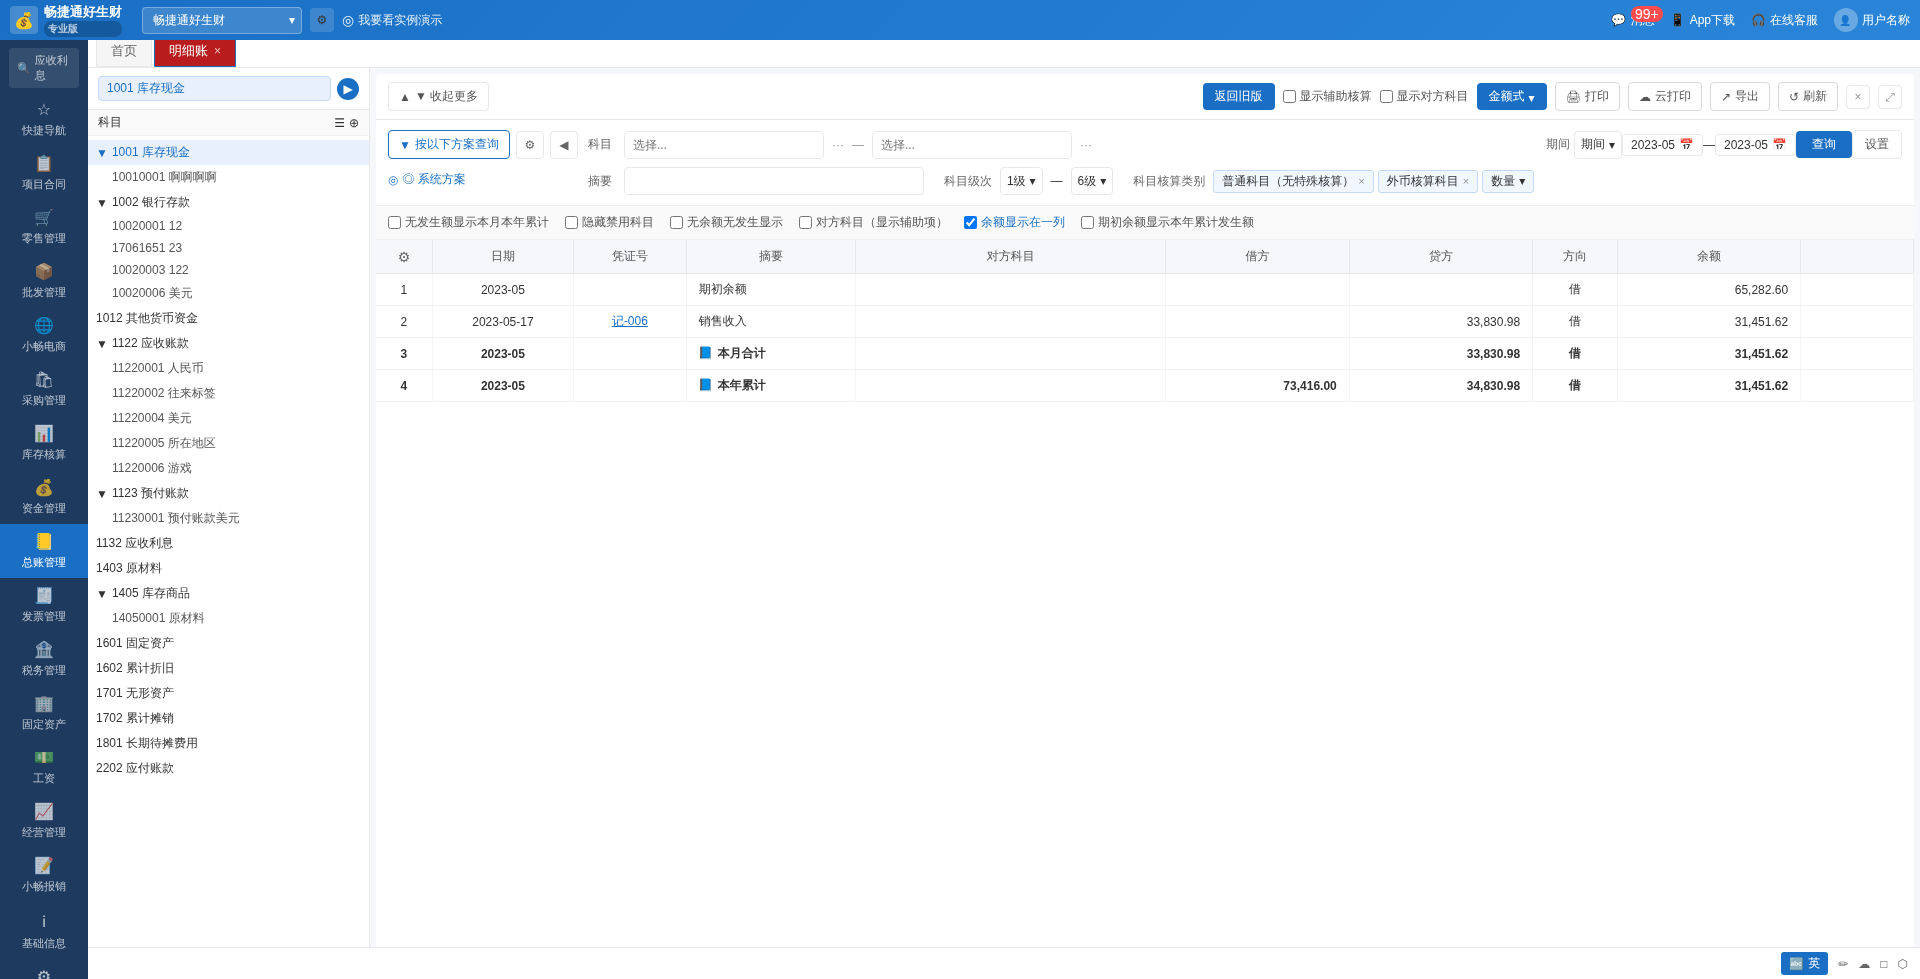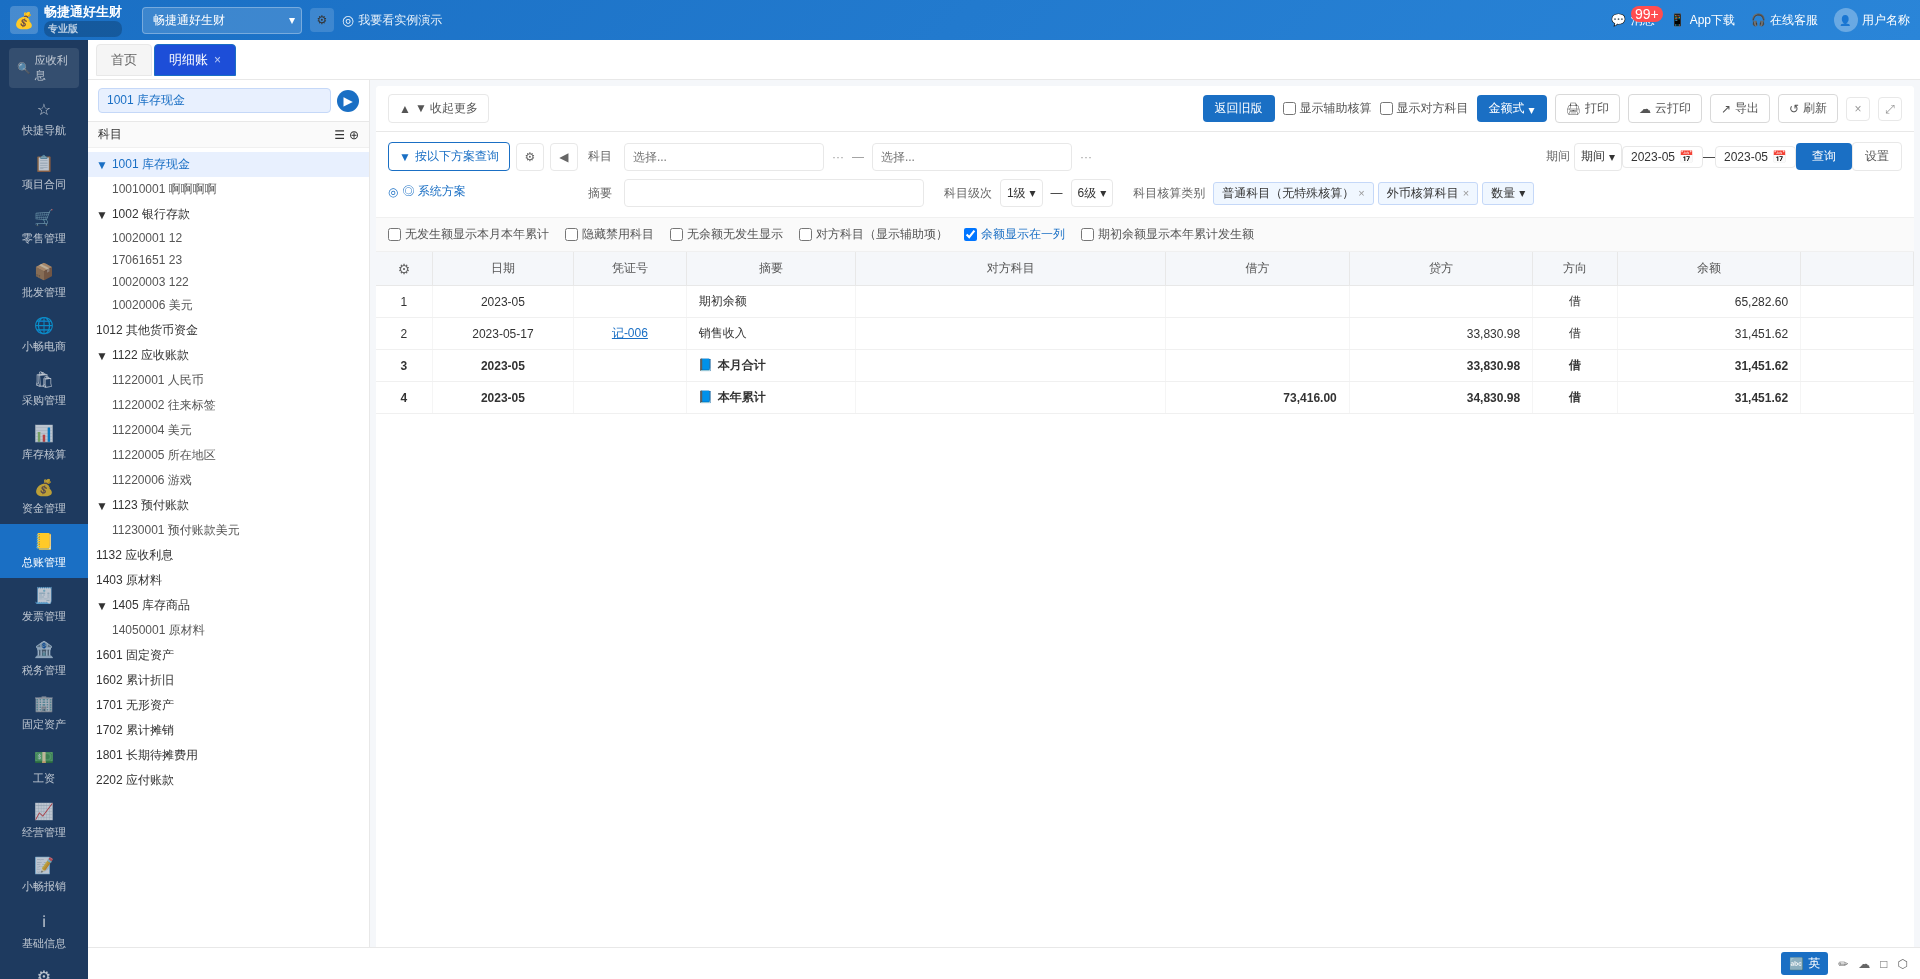--- a/index.html
+++ b/index.html
@@ -94,35 +94,35 @@
     .content-area {
       flex: 1;
       display: flex;
       flex-direction: column;
       overflow: hidden;
     }
 
     
     .tab-bar {
       background: white;
-      height: 40px;
+      height: 28px;
       display: flex;
-      align-items: center;
+      align-items: flex-end;
       border-bottom: 1px solid #e8e8e8;
       padding: 0 8px;
       gap: 2px;
       flex-shrink: 0;
     }
     .tab-item {
       padding: 6px 14px; border-radius: 4px 4px 0 0; cursor: pointer;
       display: flex; align-items: center; gap: 6px; font-size: 13px;
       color: #666; background: #f5f5f5; border: 1px solid #e8e8e8;
     }
     .tab-item.active {
-      background: #1d4ed8; color: white; border-color: #1a6fc4;
+      background: #b91c1c; color: white; border-color: #1a6fc4;
     }
     .tab-close {
       font-size: 12px; cursor: pointer; opacity: 0.7;
     }
 
     
     .page-content {
       flex: 1; display: flex; overflow: hidden; background: #f5f7fa;
     }
 

